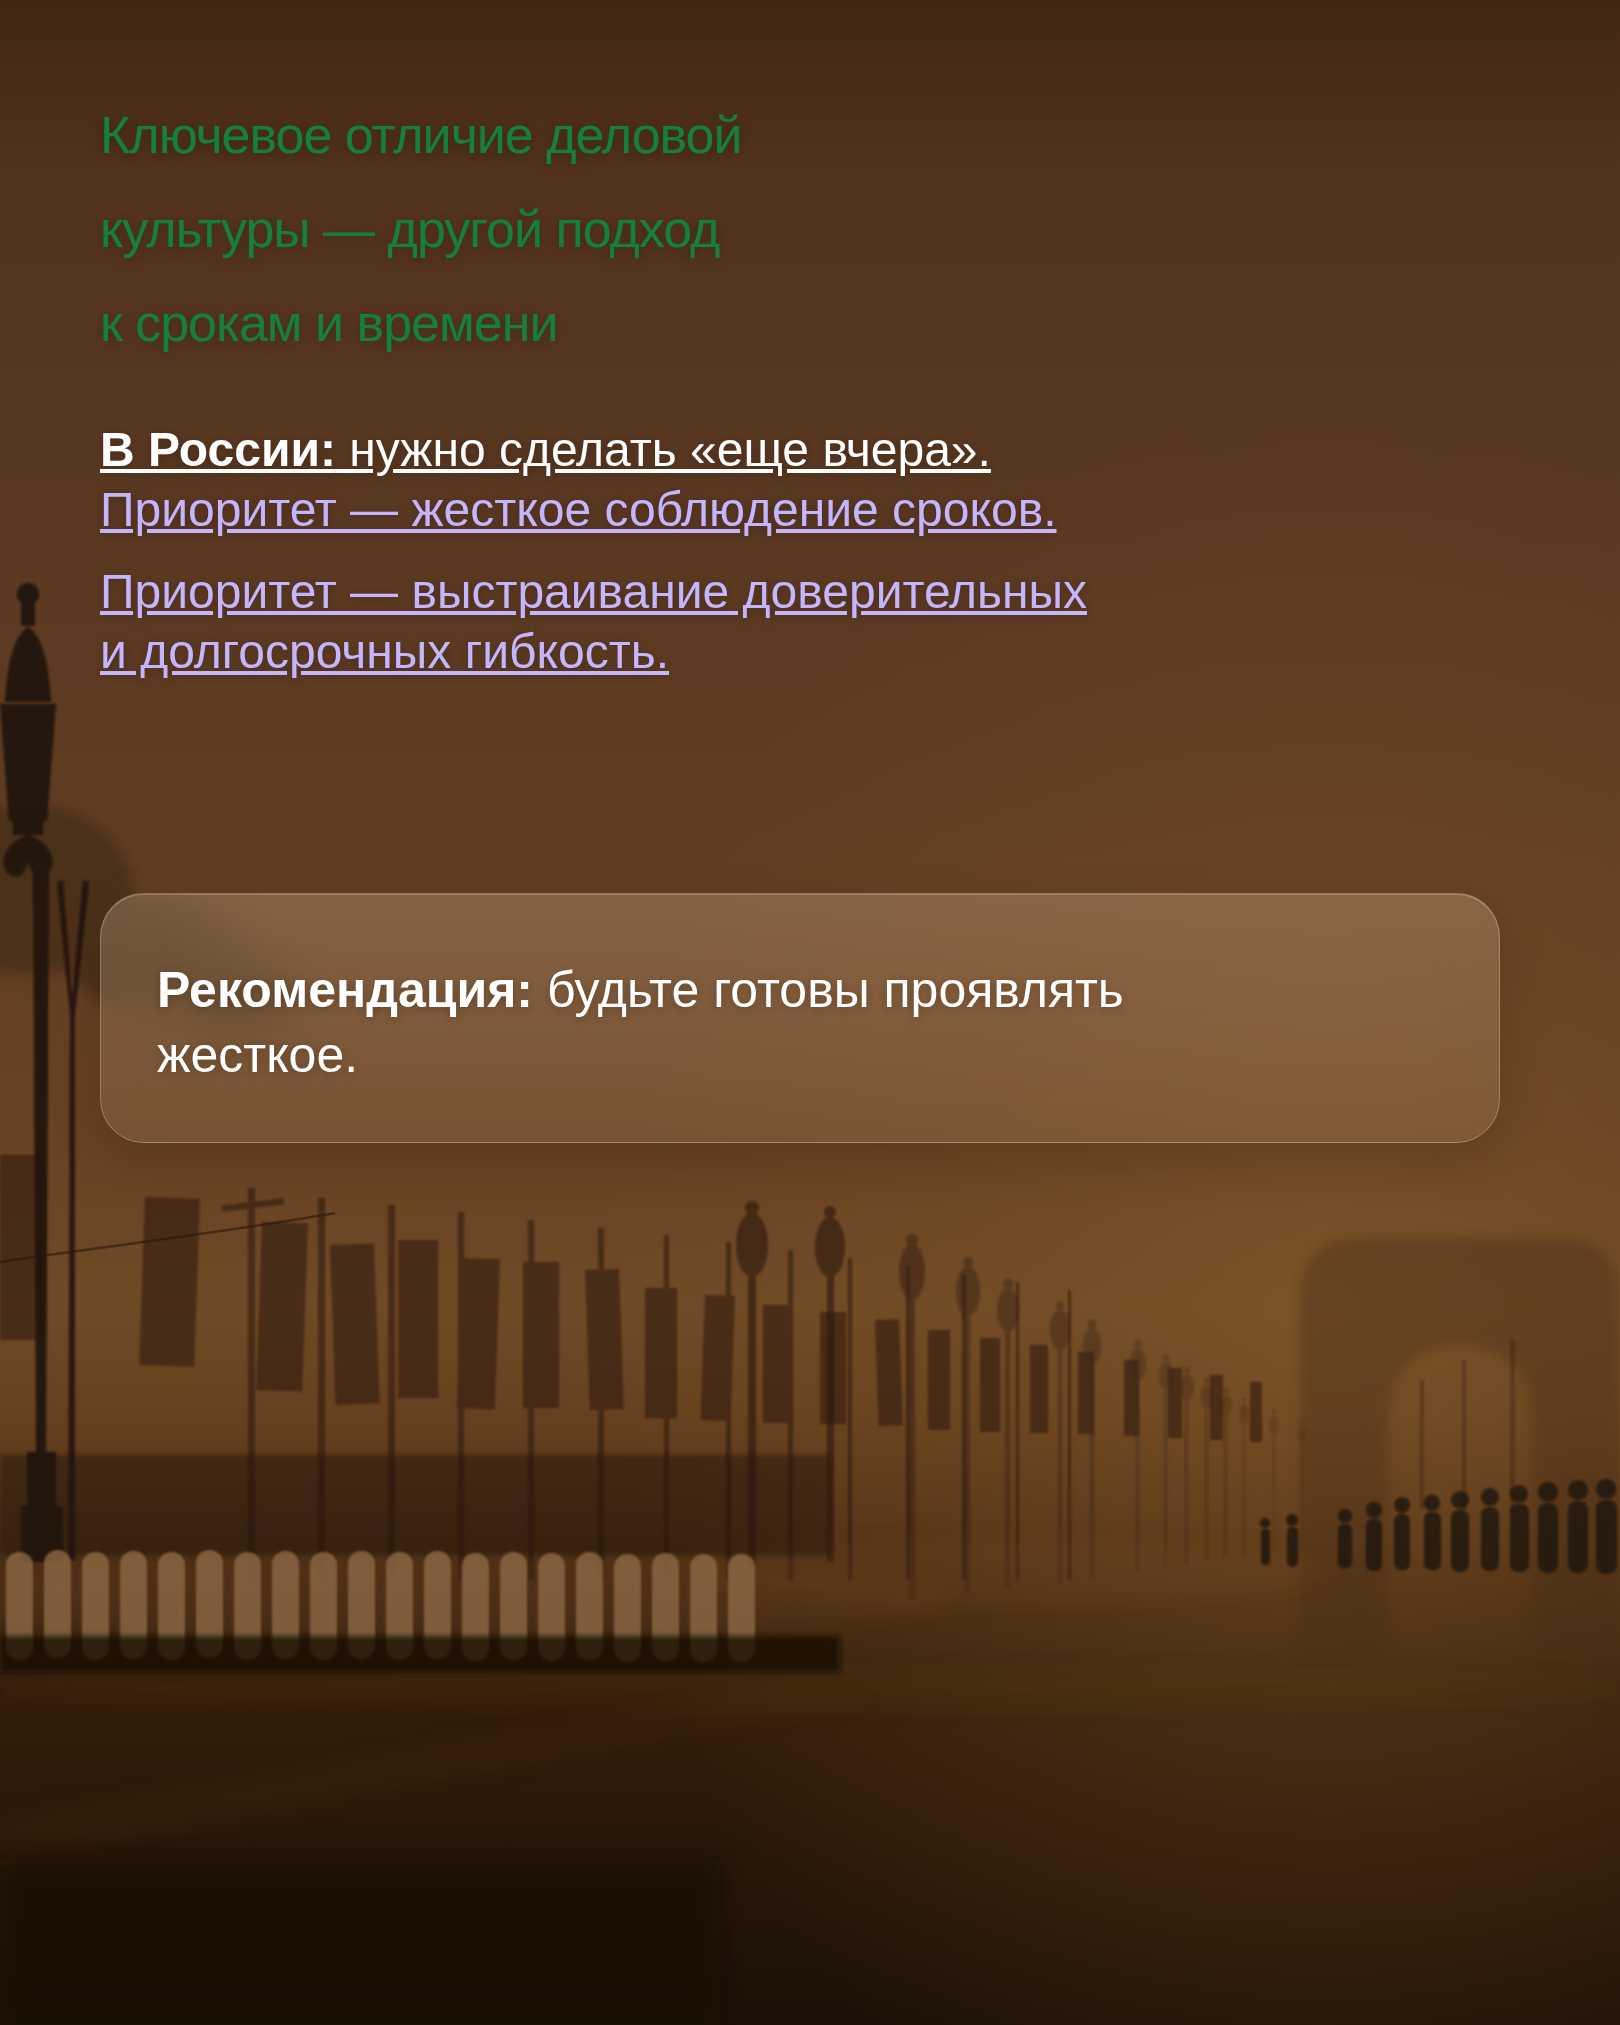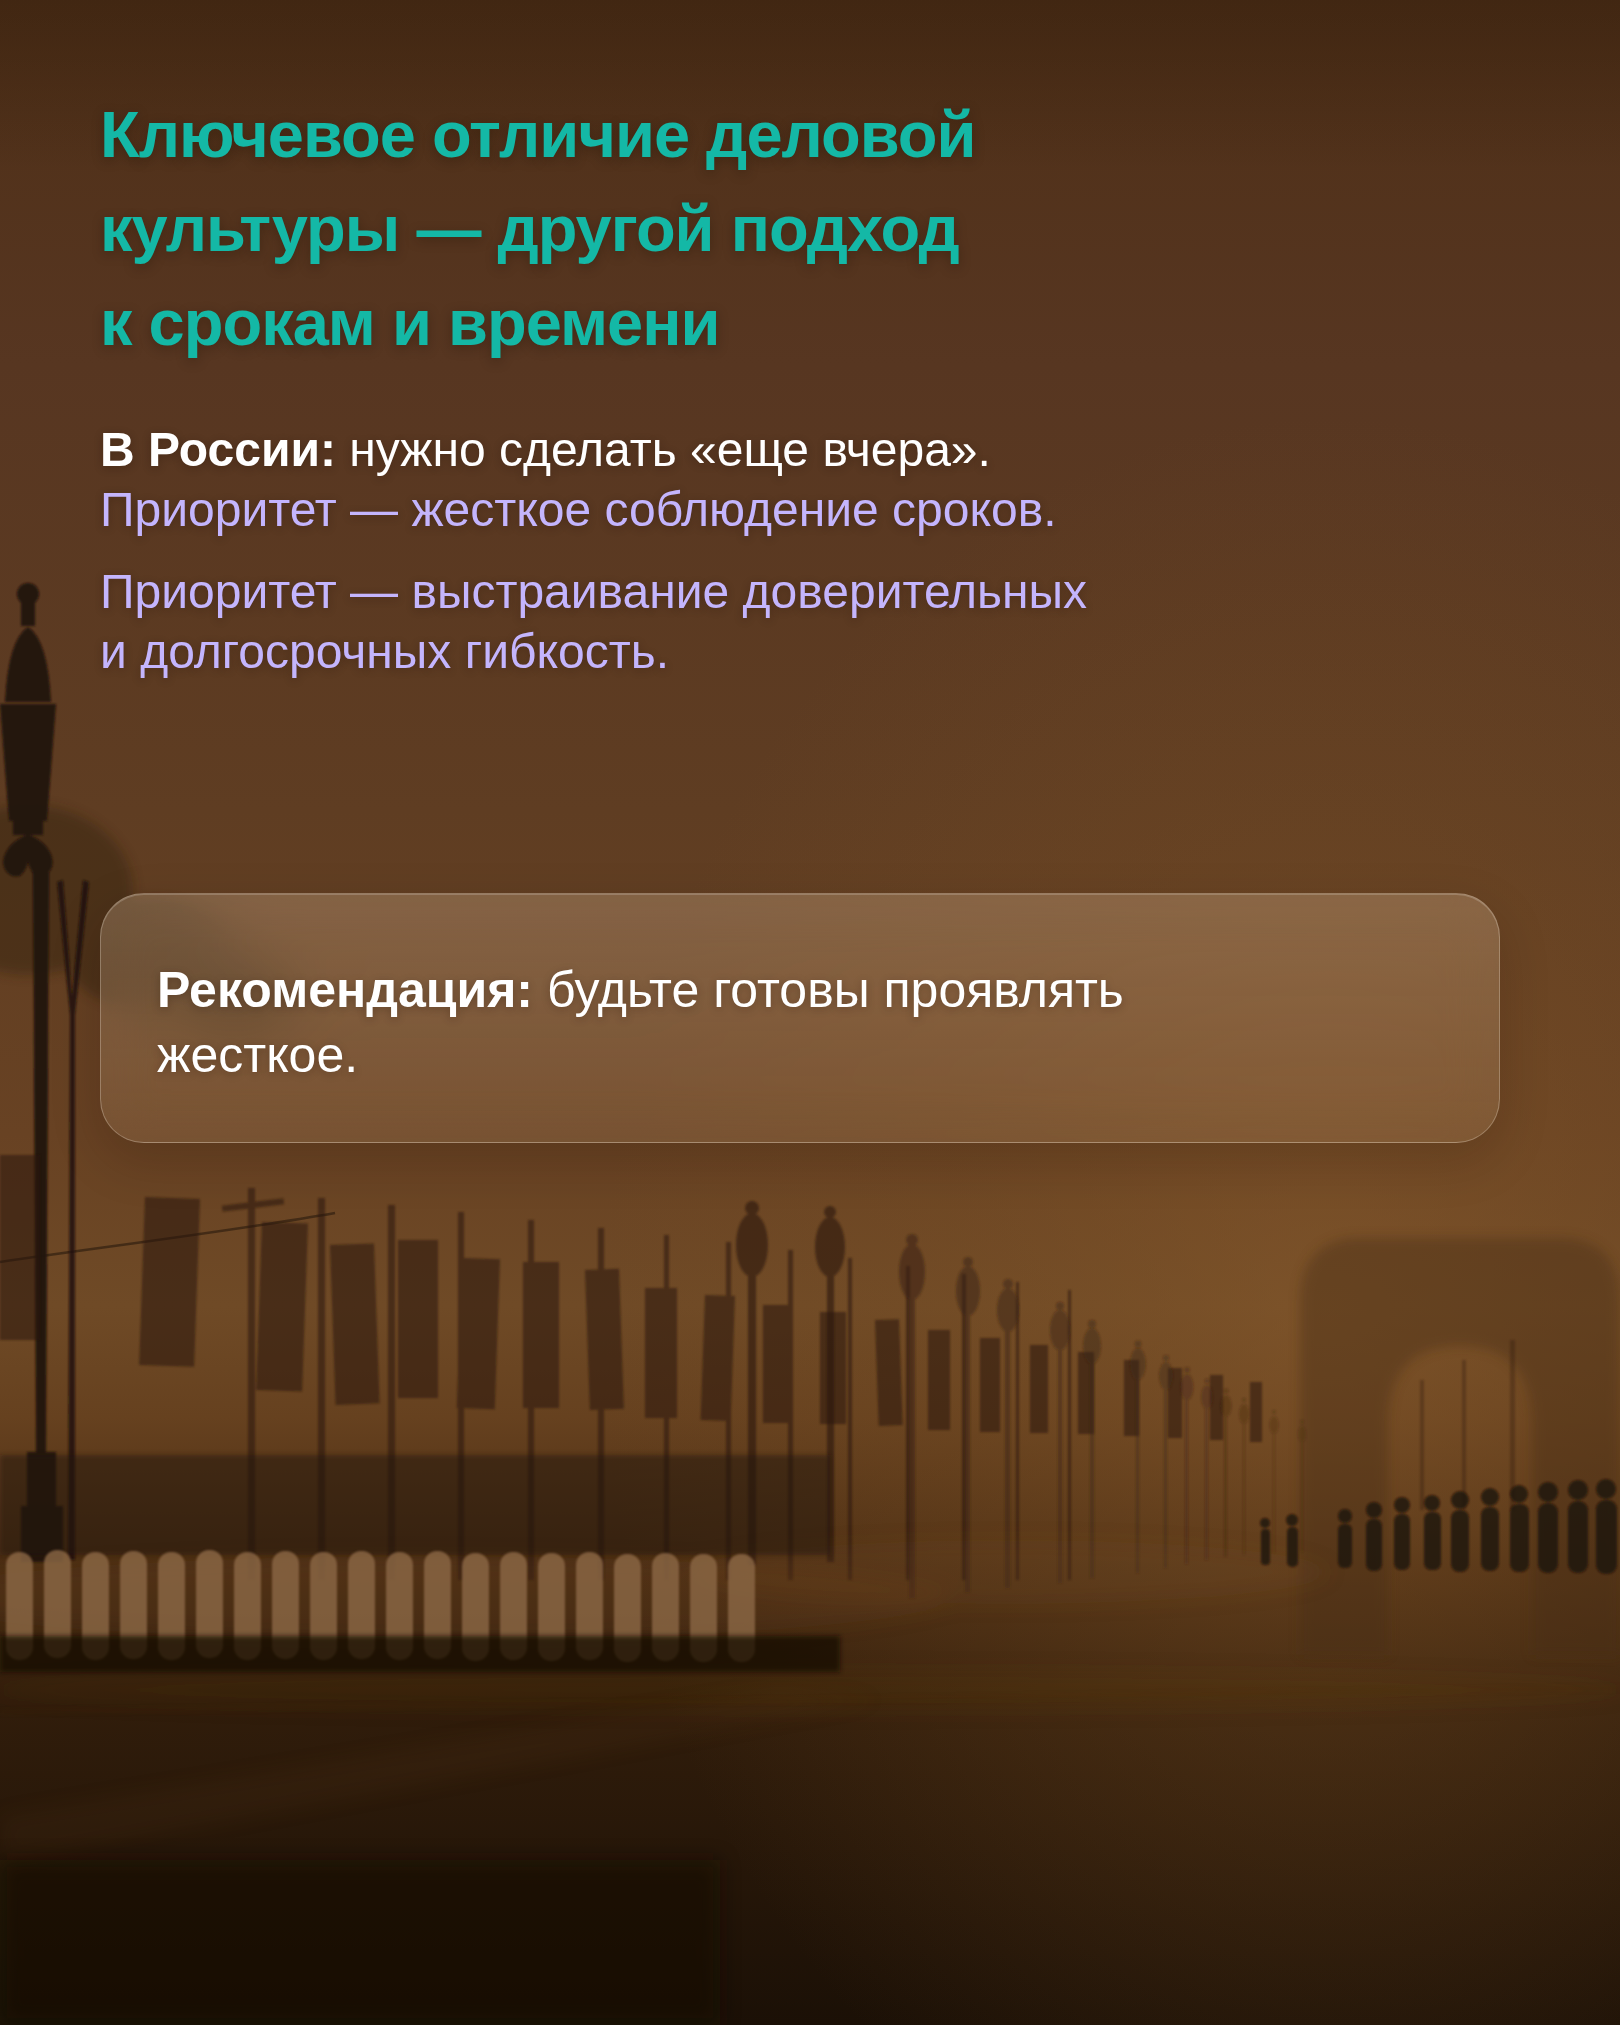--- a/index.html
+++ b/index.html
@@ -3,32 +3,32 @@
 <meta charset="utf-8">
 <style>
   html,body{margin:0;padding:0;background:#120a04;}
   .poster{
     position:relative;width:1620px;height:2025px;overflow:hidden;
     font-family:"Liberation Sans","DejaVu Sans",sans-serif;
   }
   .bg{position:absolute;inset:0;display:block;}
   .title{
     position:absolute;left:100px;top:88px;margin:0;
-    color:#14b8a6;font-size:65px;line-height:94px;font-weight:700;letter-spacing:-1px;
+    color:#15803d;font-size:52px;line-height:94px;font-weight:400;letter-spacing:-1px;
     text-shadow:0 3px 12px rgba(32,16,4,.35);
   }
   .title .tl{display:block;}
   .para{
     position:absolute;left:100px;margin:0;
     color:#ffffff;font-size:48px;line-height:60px;font-weight:400;
     text-shadow:0 2px 8px rgba(32,16,4,.30);
   }
   .para.p1{top:420px;}
   .para.p2{top:562px;}
-  .para .line{display:block;}
+  .para .line{display:block;text-decoration:underline;}
   .para .line.dim{color:#c4b5fd;}
   .para b{font-weight:700;}
   .card{
     position:absolute;left:100px;top:893px;width:1400px;box-sizing:border-box;
     padding:64px 56px 54px 56px;border-radius:44px;
     background:linear-gradient(180deg,rgba(228,202,175,.26),rgba(203,178,152,.15));
     border:1.5px solid rgba(255,246,236,.26);
     box-shadow:inset 0 1px 0 rgba(255,255,255,.18), 0 18px 50px rgba(25,12,3,.18);
     backdrop-filter:blur(26px) saturate(108%);
     -webkit-backdrop-filter:blur(26px) saturate(108%);

